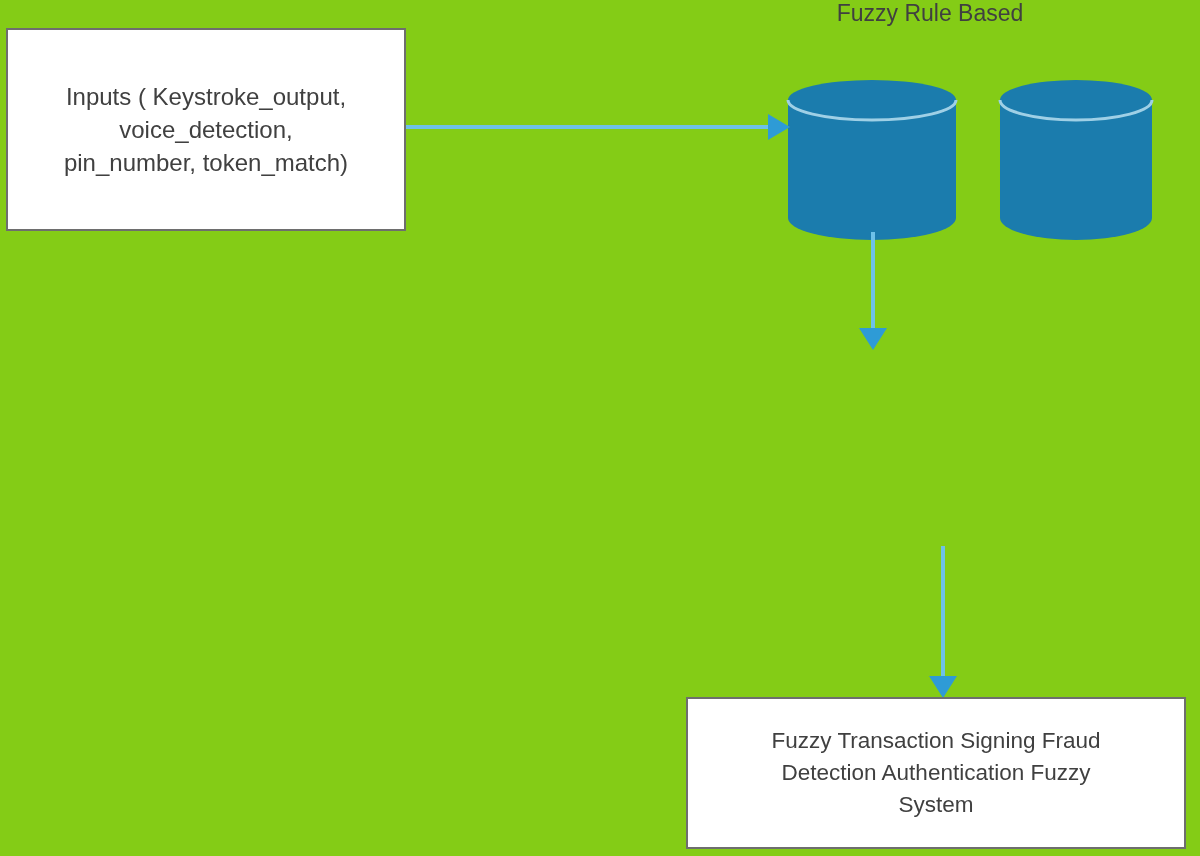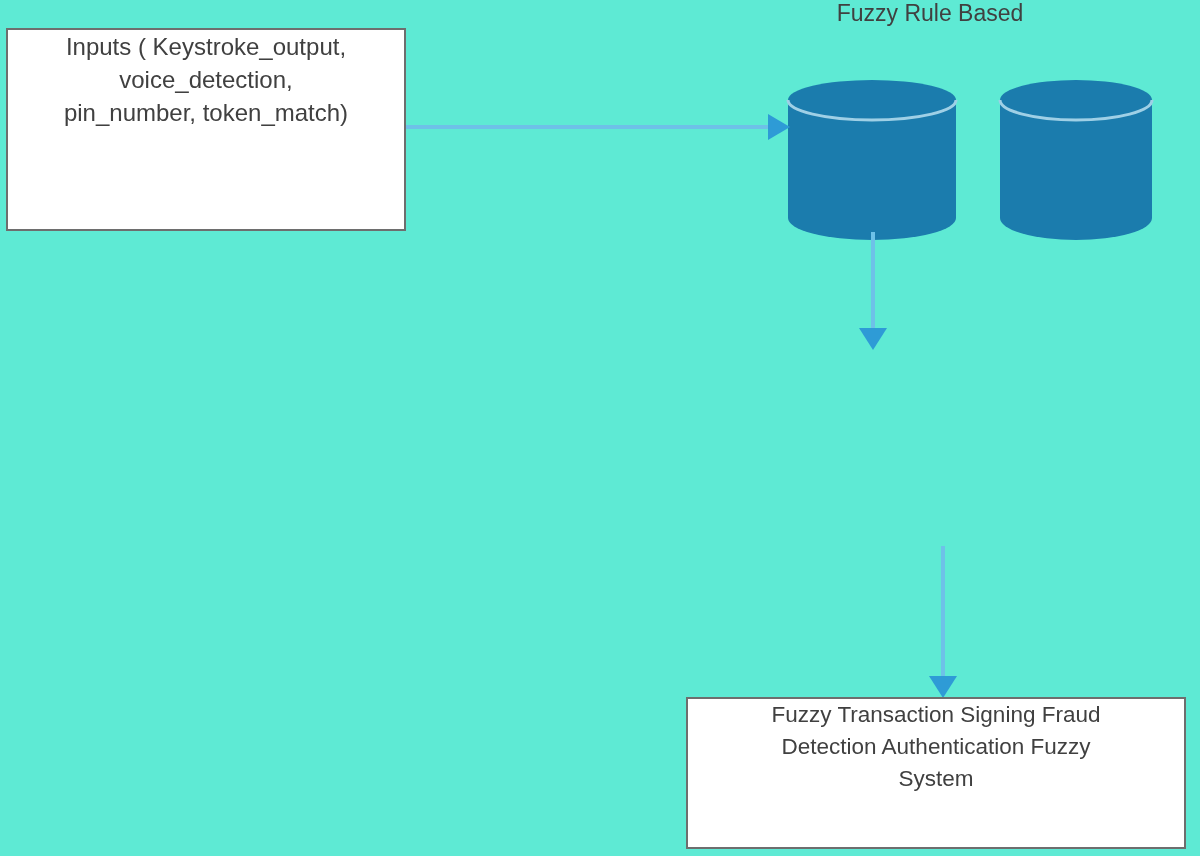--- a/index.html
+++ b/index.html
@@ -8,31 +8,32 @@
     background: #ffffff;
   }
   body {
     font-family: "Liberation Sans", sans-serif;
     color: #3a3a3a;
   }
   #canvas {
     position: relative;
     width: 1200px;
     height: 856px;
-    background: #5eead4;
+    background: #84cc16;
     overflow: hidden;
   }
 
   
   .proc-box {
     position: absolute;
     box-sizing: border-box;
     background: #ffffff;
     border: 2px solid #6e6e6e;
     display: flex;
+    align-items: center;
     justify-content: center;
     text-align: center;
   }
   .proc-box .box-text {
     display: block;
     width: 100%;
     padding: 0 10px;
     box-sizing: border-box;
     font-size: 23px;
     line-height: 1.42;

